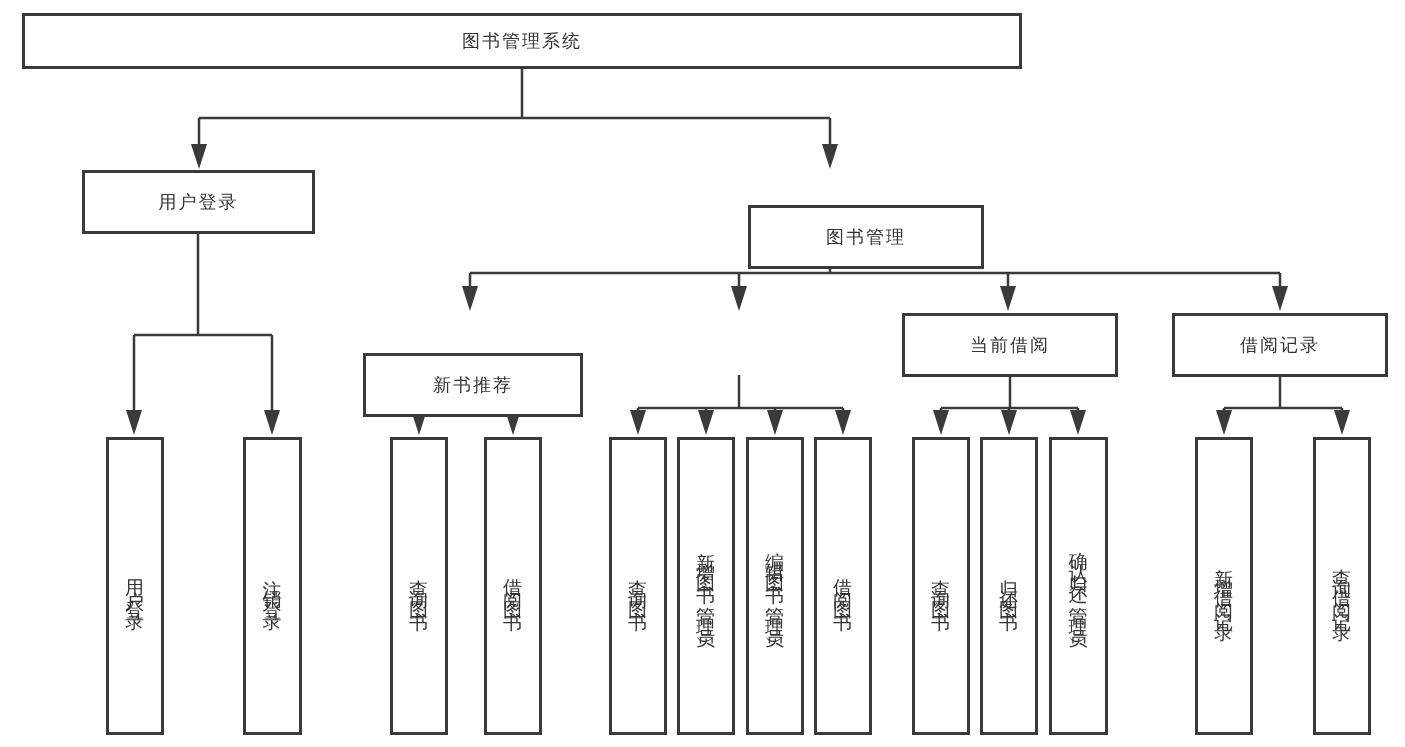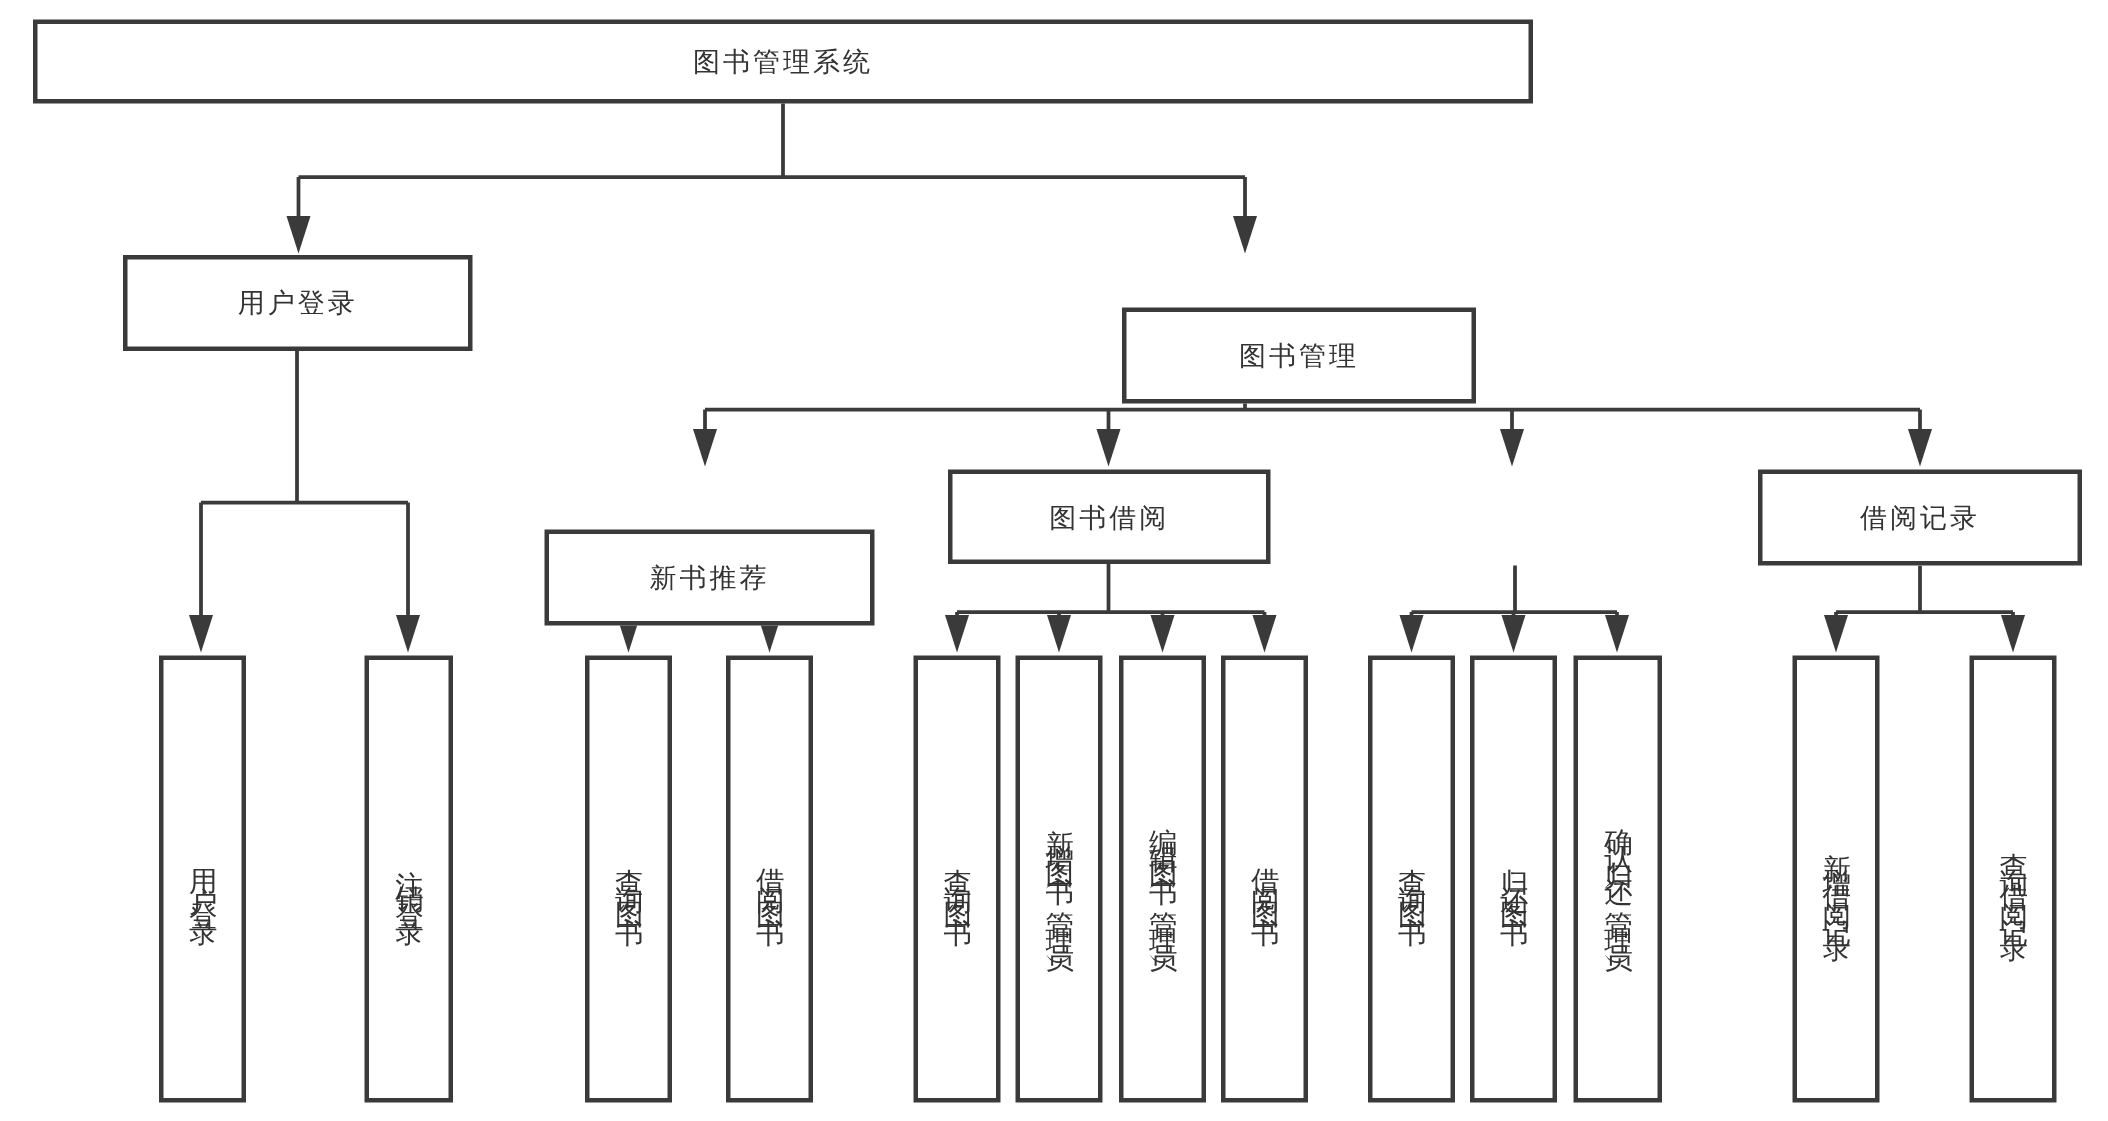--- a/index.html
+++ b/index.html
@@ -144,22 +144,22 @@
   <div class="box" style="left:82px; top:170px; width:233px; height:64px;">
     <span>用户登录</span>
   </div>
   <div class="box" style="left:748px; top:170px; width:236px; height:64px;margin-top:35px;">
     <span>图书管理</span>
   </div>
 
   <div class="box" style="left:363px; top:313px; width:220px; height:64px;margin-top:40px;">
     <span>新书推荐</span>
   </div>
-  <div class="box" style="left:632px; top:313px; width:215px; height:63px;">
-    <span>图书借阅</span>
+  <div class="box" style="left:902px; top:313px; width:216px; height:64px;">
+    <span>当前借阅</span>
   </div>
   <div class="box" style="left:1172px; top:313px; width:216px; height:64px;">
     <span>借阅记录</span>
   </div>
 
   <div class="leaf" style="left:106px; width:58px;">
     <span class="vtext">用户登录</span>
   </div>
   <div class="leaf" style="left:243px; width:59px;">
     <span class="vtext">注销登录</span>

